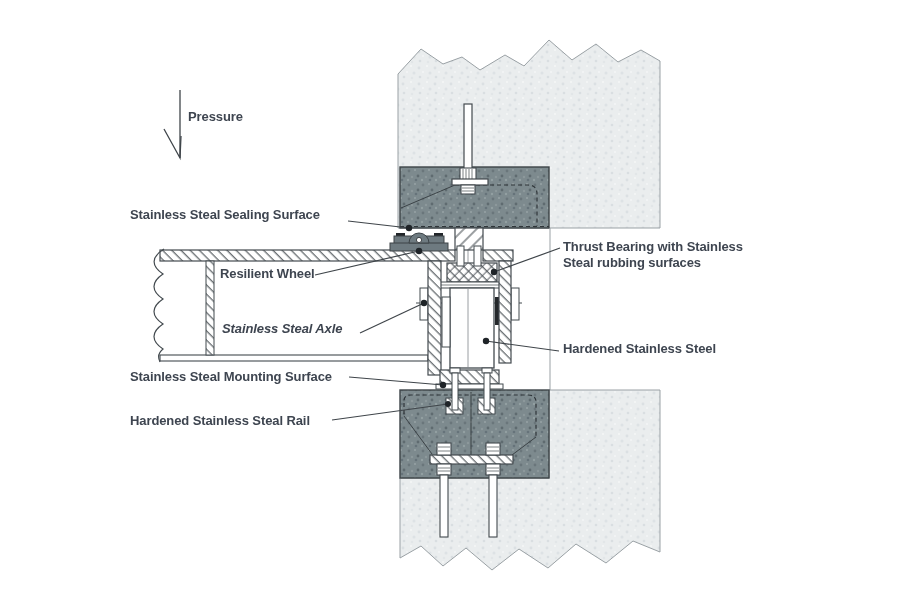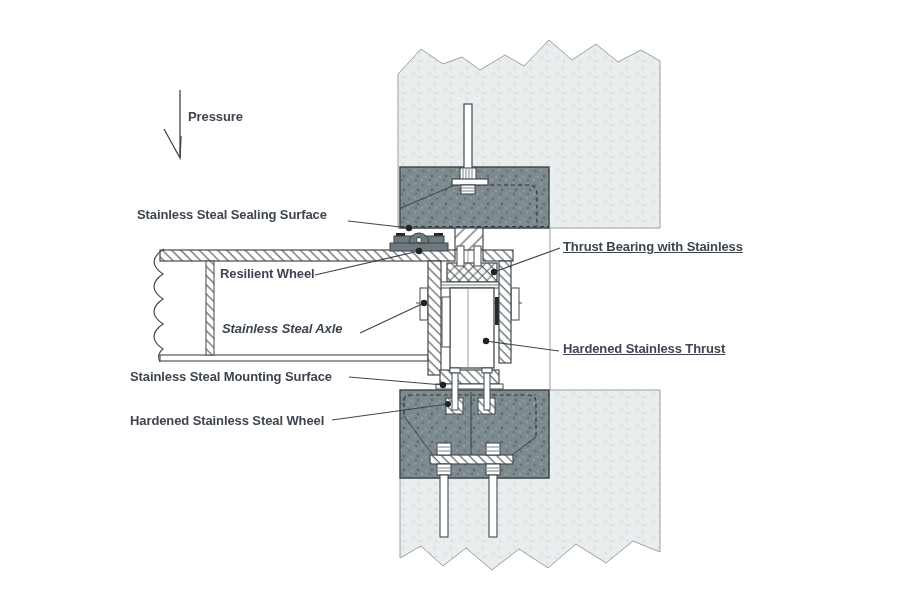--- a/index.html
+++ b/index.html
@@ -13,21 +13,21 @@
   .canvas svg{position:absolute;left:0;top:0;}
   .lbl{
     position:absolute;
     font-size:13px;
     font-weight:600;
     letter-spacing:-0.1px;
     color:#3e4550;
     line-height:16px;
     white-space:nowrap;
   }
-  .lbl .ln{display:block;text-decoration:underline;}
+  .lbl .ln{display:block;}
 </style>
 </head>
 <body>
 
 <div class="canvas">
 
 <svg width="900" height="594" viewBox="0 0 900 594">
   <defs>
 
     <pattern id="spL" patternUnits="userSpaceOnUse" width="16" height="16">
@@ -194,25 +194,26 @@
     <circle cx="486" cy="341" r="3.2"></circle>
   </g>
 
   <g>
     <line x1="180" y1="90" x2="180" y2="158" stroke="#3f454a" stroke-width="1.3"></line>
     <path d="M164,129 L180,158 L181,136" fill="none" stroke="#3f454a" stroke-width="1.3"></path>
   </g>
 </svg>
 
 <div class="lbl" style="left:188px;top:84px;margin-top:25px;">Pressure</div>
-<div class="lbl" style="left:137px;top:207px;">Stainless Steal Sealing Surface</div>
+<div class="lbl" style="left:130px;top:207px;">Stainless Steal Sealing Surface</div>
 <div class="lbl" style="left:220px;top:266px;">Resilient Wheel</div>
 <div class="lbl" style="left:222px;top:321px;font-style:italic;">Stainless Steal Axle</div>
 <div class="lbl" style="left:130px;top:369px;">Stainless Steal Mounting Surface</div>
-<div class="lbl" style="left:130px;top:413px;">Hardened Stainless Steal Wheel</div>
+<div class="lbl" style="left:130px;top:413px;">Hardened Stainless Steal Rail</div>
 <div class="lbl" style="left:563px;top:239px;">
   <span class="ln">Thrust Bearing with Stainless</span>
+  <span class="ln">Steal rubbing surfaces</span>
 </div>
 <div class="lbl" style="left:563px;top:341px;">
-  <span class="ln">Hardened Stainless Thrust</span>
+  <span class="ln">Hardened Stainless Steel</span>
 </div>
 
 </div>
 
 </body></html>

